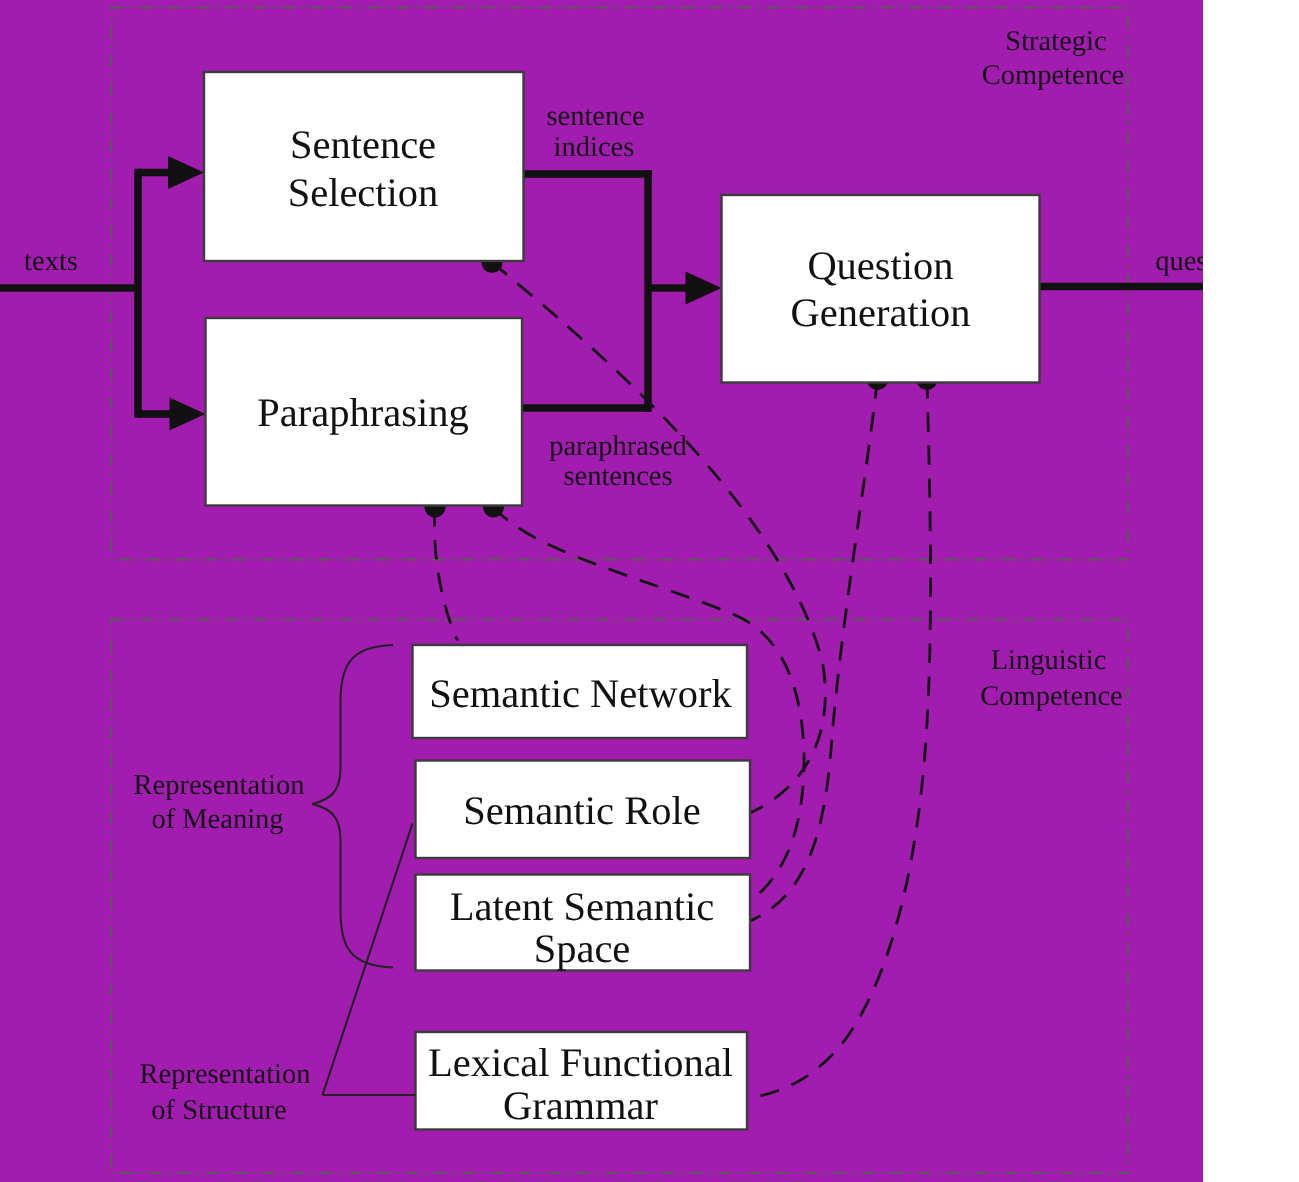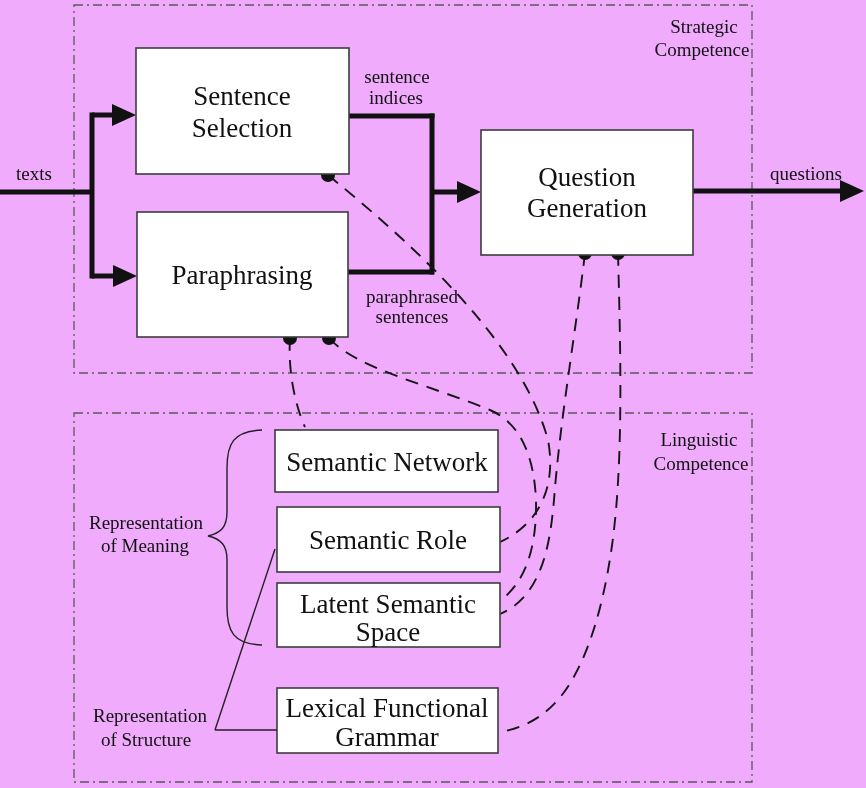--- a/index.html
+++ b/index.html
@@ -1,16 +1,16 @@
 <!DOCTYPE html>
 <html><head>
 <meta charset="utf-8">
 <style>
   html,body{margin:0;padding:0;background:#ffffff;}
-  .stage{position:relative;width:866px;height:788px;background:#f0abfc;overflow:hidden;}
+  .stage{position:relative;width:802px;height:788px;background:#a21caf;overflow:hidden;}
   svg{display:block;}
   text{font-family:"Liberation Serif", serif;fill:#111111;}
   .box-label{font-size:27px;text-anchor:middle;}
   .small-label{font-size:19px;text-anchor:middle;}
   .region{fill:none;stroke:#5a5a5a;stroke-width:1.3;stroke-dasharray:9 4 2 4;}
   .solid-box{fill:#ffffff;stroke:#3c3c3c;stroke-width:1.6;}
   .thick{stroke:#111111;stroke-width:5;fill:none;}
   .dashed-link{stroke:#151515;stroke-width:1.9;fill:none;stroke-dasharray:13 9;}
   .thin{stroke:#222222;stroke-width:1.4;fill:none;}
   .dot{fill:#111111;}

